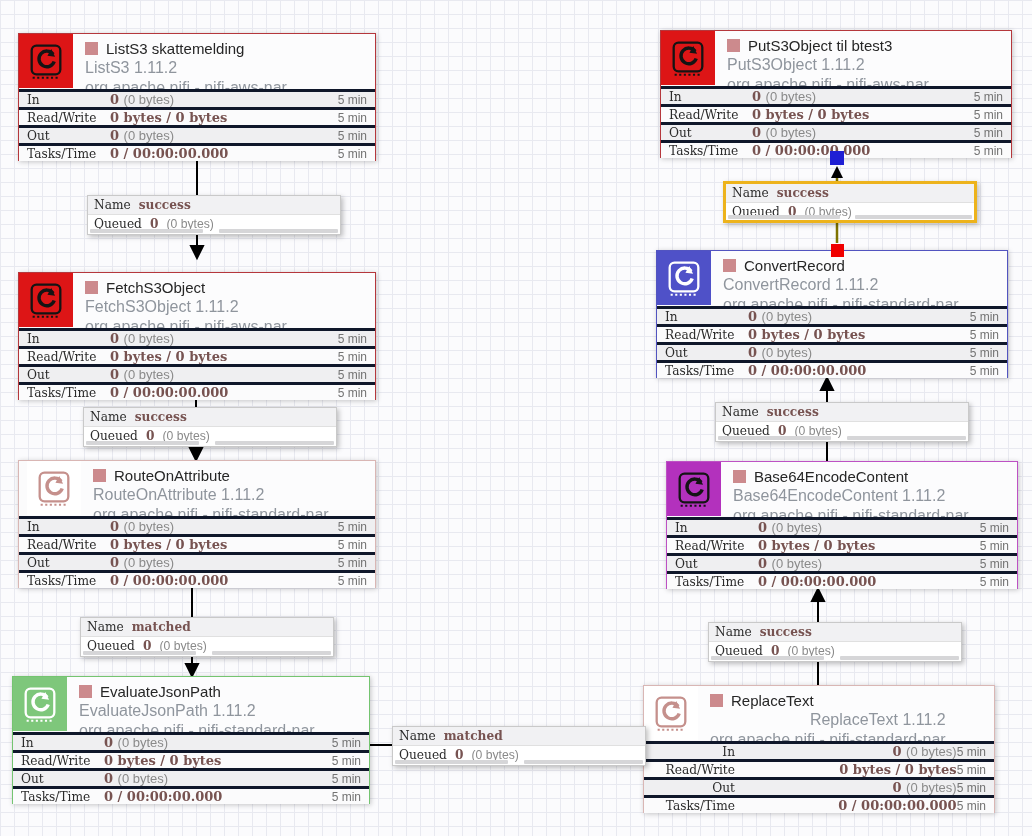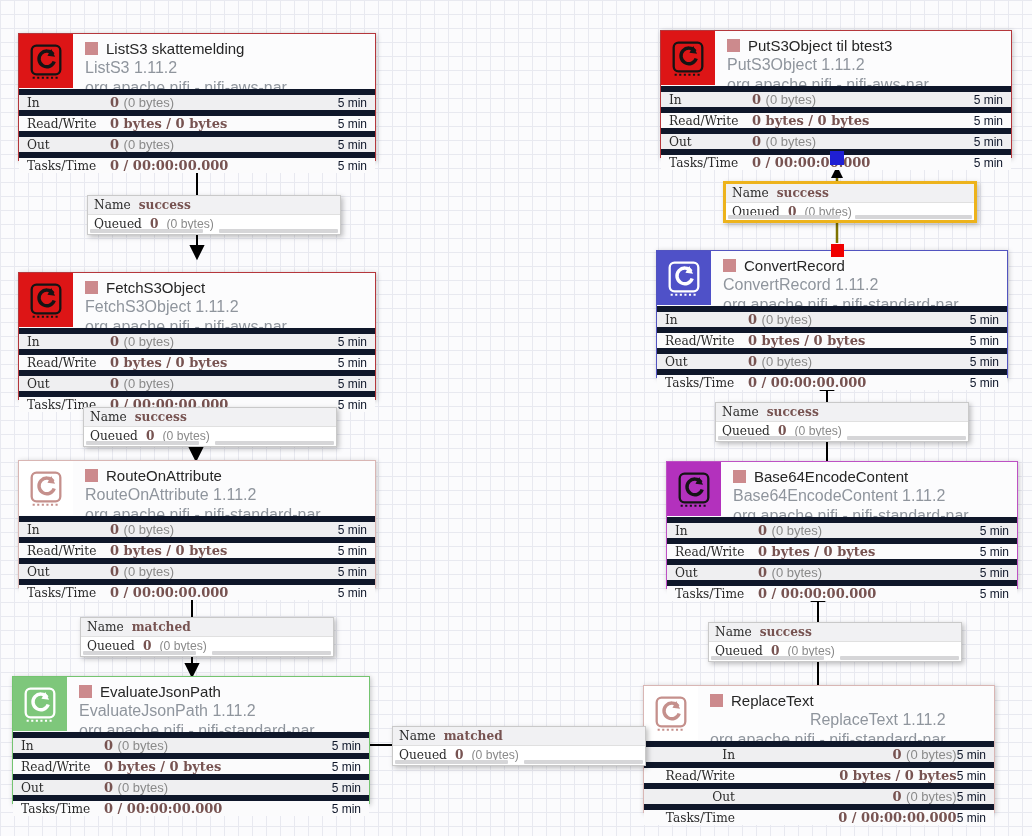--- a/index.html
+++ b/index.html
@@ -25,26 +25,26 @@
   .icon-magenta{background:#b331bd;color:#141414}
   .icon-light{background:#ffffff;color:#c5908c}
   svg.stamp{width:42px;height:42px;display:block;}
   .proc-title{margin-left:12px;padding-top:5px;line-height:1;white-space:nowrap;}
   .name-row{display:flex;align-items:center;gap:8px;height:18px;}
   .status-sq{width:13px;height:13px;background:#cc8a8d;flex:0 0 13px;}
   .proc-name{font-size:15px;color:#262626;font-weight:500;}
   .proc-type{font-size:16px;color:#8f959d;margin-top:3px;}
   .proc-bundle{font-size:16px;color:#8f959d;margin-top:4px;}
   .stats{position:absolute;left:0;right:0;top:55px;bottom:0;display:flex;flex-direction:column;}
-  .srow{flex:1;display:flex;align-items:center;padding:0 8px;border-top:6px solid #0f172a;background:#fbfbfc;}
+  .srow{flex:1;display:flex;align-items:center;padding:0 8px;border-top:3px solid #0f172a;background:#fbfbfc;}
   .srow.alt{background:#efeff1;}
   .slabel{width:83px;flex:0 0 83px;font-family:"DejaVu Serif",serif;font-size:12.2px;color:#2b2b2b;}
   .sval{flex:1;font-family:"DejaVu Serif",serif;font-size:13px;color:#775351;font-weight:bold;white-space:nowrap;}
   .sval .paren{color:#8a8a8a;font-weight:normal;font-family:"Liberation Sans",sans-serif;}
-  .swin{font-size:12px;color:#0f172a;}
+  .swin{font-size:12px;color:#737373;}
 
   
   .conn-label{position:absolute;width:254px;height:40px;background:#fff;border:1px solid #c9c9c9;
     box-sizing:border-box;box-shadow:2px 2px 5px rgba(0,0,0,.25);z-index:3;}
   .conn-label.selected{border:3px solid #edb31c;}
   .clrow{height:18px;display:flex;align-items:center;padding:0 6px;gap:8px;
     font-family:"DejaVu Serif",serif;font-size:12.2px;color:#2b2b2b;white-space:nowrap;}
   .clrow.head{background:#f1f1f3;border-bottom:1px solid #e0e0e0;}
   .clval{color:#775351;font-weight:bold;}
   .clbytes{color:#8a8a8a;font-family:"Liberation Sans",sans-serif;font-weight:normal;}
@@ -155,21 +155,21 @@
           <span class="swin">5 min</span>
         </div>
       <div class="srow">
           <span class="slabel">Tasks/Time</span>
           <span class="sval">0 / 00:00:00.000</span>
           <span class="swin">5 min</span>
         </div>
     </div>
   </div>
 
-  <div class="proc b-light" style="left:18px;top:460px;width:358px;">
+  <div class="proc b-light" style="left:18px;top:460px;width:358px;padding-left:8px;">
     <div class="proc-header">
       <div class="proc-icon icon-light">
         <svg class="stamp" viewBox="0 0 44 44">
             <rect x="7" y="6" width="30" height="30" rx="5" fill="none" stroke="currentColor" stroke-width="2.4"></rect>
             <path d="M29.5 15 A 8.2 8.2 0 1 0 30.6 22.5" fill="none" stroke="currentColor" stroke-width="3.6"></path>
             <polygon points="27.5,9.5 31.5,17.5 23.5,16.5" fill="currentColor"></polygon>
             <line x1="8" y1="39.5" x2="36" y2="39.5" stroke="currentColor" stroke-width="2.2" stroke-dasharray="2.2 2.6"></line>
           </svg>
       </div>
       <div class="proc-title">

